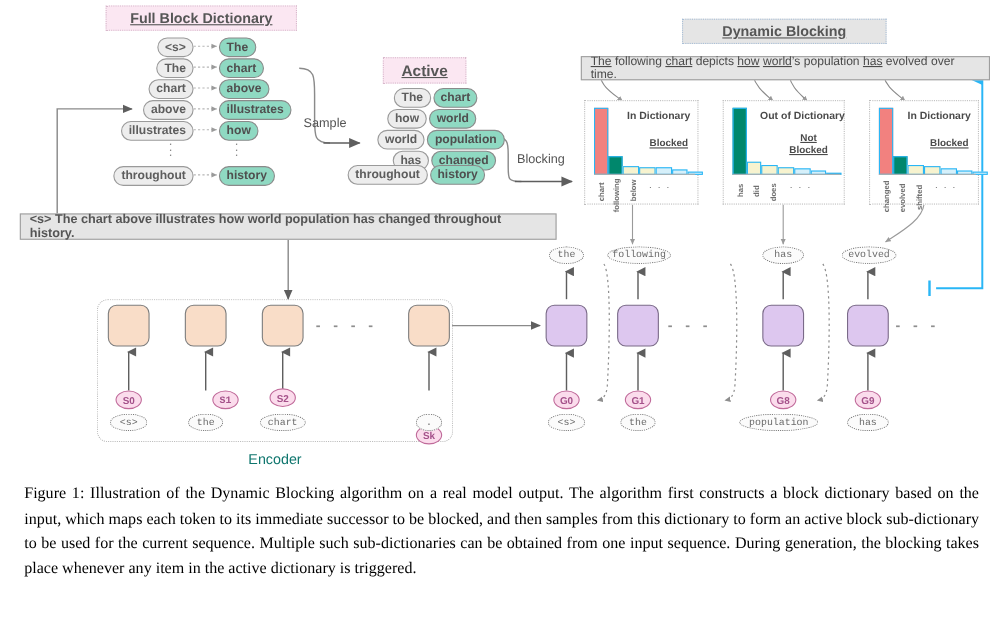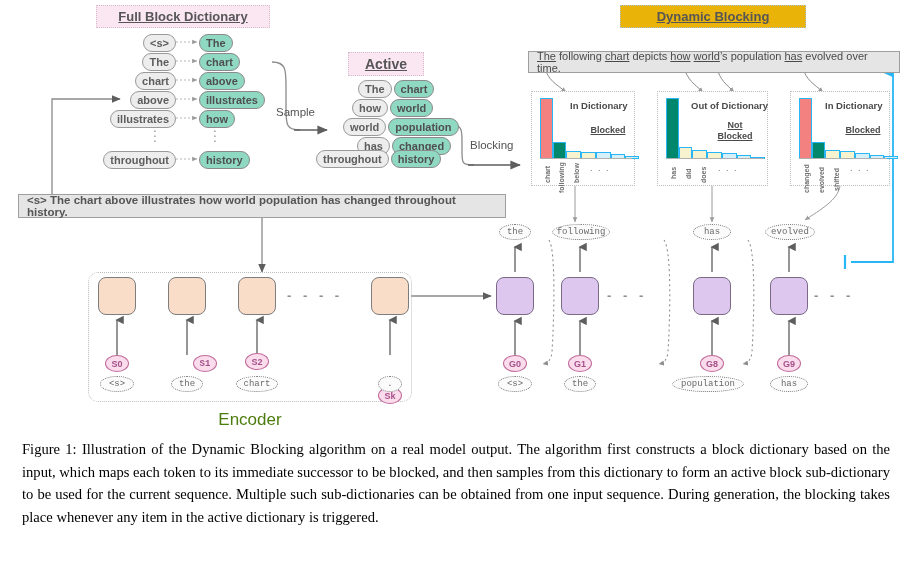--- a/index.html
+++ b/index.html
@@ -4,21 +4,21 @@
 <style>
   html,body{margin:0;padding:0;background:#ffffff;}
   body{width:912px;height:564px;font-family:"Liberation Sans",sans-serif;color:#4a4a4a;overflow:hidden;}
   #figure{position:relative;width:912px;height:430px;}
   svg#wires{position:absolute;left:0;top:0;width:912px;height:430px;pointer-events:none;}
 
   
   .badge{position:absolute;text-align:center;font-weight:bold;font-size:13px;color:#565656;
          text-decoration:underline;padding:3px 8px;border:1px dotted #b9a7b0;box-sizing:border-box;}
   .badge.pink{background:#fbe7f2;border-color:#d8b9cc;}
-  .badge.blue{background:#eab308;border-color:#a9bfd8;}
+  .badge.blue{background:#e5e5e5;border-color:#a9bfd8;margin-top:12px;}
   .badge.small{font-size:14px;}
 
   
   .pill{display:inline-block;border-radius:9px;border:1px solid #9a9a9a;background:#ededed;
         color:#5d5d5d;font-size:11px;line-height:14px;padding:1px 6px;white-space:nowrap;
         font-weight:bold;}
   .pill.green{background:#8fd9c2;border-color:#8a8a8a;color:#4f4f4f;}
 
   
   .dictrow{position:absolute;display:flex;align-items:center;white-space:nowrap;}
@@ -54,21 +54,21 @@
   .groupframe{position:absolute;border:1px dotted #bdbdbd;border-radius:10px;box-sizing:border-box;}
   .cell{position:absolute;width:38px;height:38px;border-radius:8px;border:1.4px solid #7d7d7d;box-sizing:border-box;}
   .cell.enc{background:#f9ddc8;}
   .cell.dec{background:#ddc7ef;border-color:#7a6a88;}
   .state{position:absolute;width:24px;height:17px;border-radius:50%;background:#fbdcec;
          border:1.2px solid #c06a9a;color:#a4518a;font-size:9px;font-weight:bold;
          display:flex;align-items:center;justify-content:center;box-sizing:border-box;}
   .tok{position:absolute;border-radius:50%/50%;border:1.4px dotted #7a7a7a;background:#fbfbfb;
        color:#6a6a6a;font-family:"Liberation Mono",monospace;font-size:9px;
        display:flex;align-items:center;justify-content:center;box-sizing:border-box;height:16px;}
-  .grouplab{position:absolute;font-size:17px;color:#4d7c0f;text-align:center;}
+  .grouplab{position:absolute;font-size:13px;color:#0f766e;text-align:center;}
   .dashrun{position:absolute;font-size:13px;color:#8e8e8e;letter-spacing:4px;font-weight:bold;}
 
   
   #caption{position:absolute;left:22px;top:438px;width:868px;
            font-family:"Liberation Serif",serif;font-size:14.6px;line-height:22.6px;
            color:#000;text-align:justify;}
 </style>
 </head>
 <body>
 

